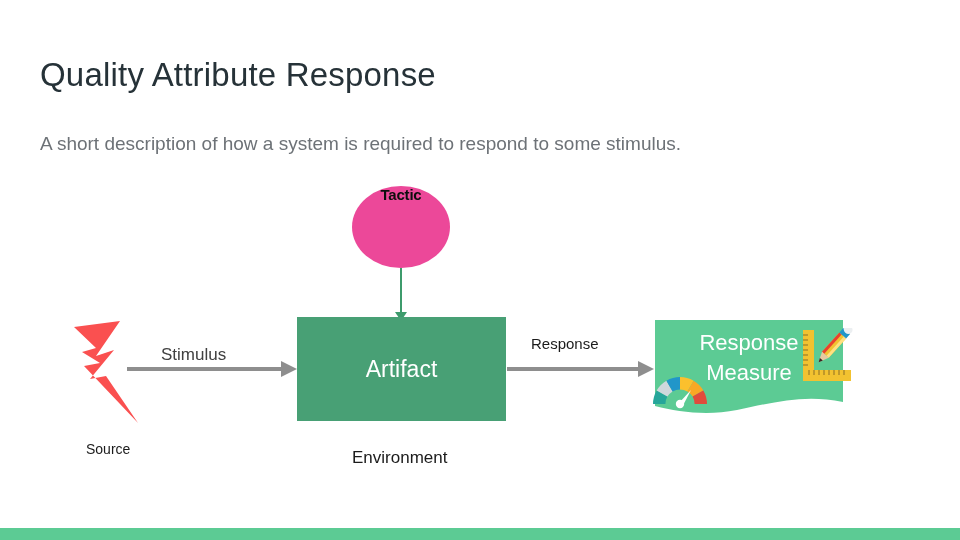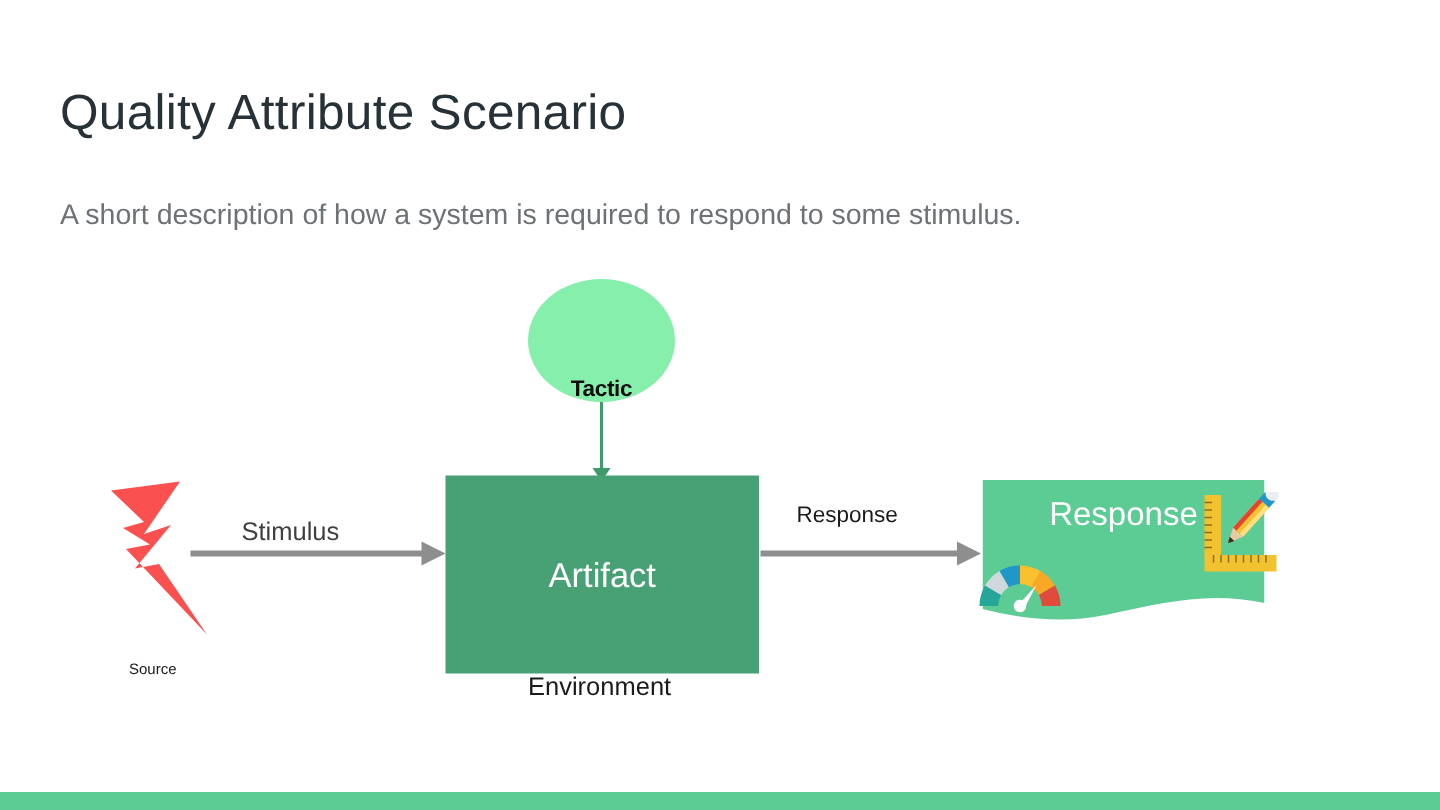--- a/index.html
+++ b/index.html
@@ -45,23 +45,23 @@
   }
 
   
   .tactic-circle {
     position: absolute;
     left: 352px;
     top: 186px;
     width: 98px;
     height: 82px;
     border-radius: 50%;
-    background: #86efac;
+    background: #ec4899;
     display: flex;
-    align-items: flex-end;
+    align-items: flex-start;
     justify-content: center;
   }
   .tactic-label {
     font-size: 15px;
     font-weight: 700;
     color: #0e0e0e;
     letter-spacing: -0.2px;
   }
 
   
@@ -83,21 +83,21 @@
     border-right: 6px solid transparent;
     border-top: 9px solid #3d9b6c;
   }
 
   
   .artifact-box {
     position: absolute;
     left: 297px;
     top: 317px;
     width: 209px;
-    height: 132px;
+    height: 104px;
     background: #48a075;
     display: flex;
     align-items: center;
     justify-content: center;
   }
   .artifact-label {
     font-size: 23px;
     color: #ffffff;
     font-weight: 400;
   }
@@ -107,21 +107,21 @@
     position: absolute;
     left: 62px;
     top: 319px;
     width: 92px;
     height: 106px;
   }
   .source-label {
     position: absolute;
     left: 86px;
     top: 441px;
-    font-size: 10px;
+    font-size: 14px;
     color: #1b1b1b;
     white-space: nowrap;
   }
 
   
   .stimulus-line {
     position: absolute;
     left: 127px;
     top: 367px;
     width: 156px;
@@ -232,21 +232,21 @@
     width: 960px;
     height: 12px;
     background: #5ccb94;
   }
 </style>
 </head>
 <body>
 
 <div class="slide">
 
-  <div class="slide-title">Quality Attribute Scenario</div>
+  <div class="slide-title">Quality Attribute Response</div>
 
   <div class="slide-subtitle">A short description of how a system is required to respond to some stimulus.</div>
 
   <div class="tactic-circle">
     <span class="tactic-label">Tactic</span>
   </div>
 
   <div class="tactic-arrow-line"></div>
   <div class="tactic-arrow-head"></div>
 
@@ -319,18 +319,19 @@
         <rect x="30" y="2" width="3" height="26" fill="#ffe082"></rect>
         <polygon points="24,28 33,28 28.5,38" fill="#e8c9a0"></polygon>
         <polygon points="26.5,34 30.5,34 28.5,38" fill="#3e2723"></polygon>
         <rect x="24" y="-4" width="9" height="6" fill="#2196c9"></rect>
         <ellipse cx="28.5" cy="-6" rx="4.6" ry="4.2" fill="#eceff1"></ellipse>
       </g>
     </svg>
 
     <div class="rm-text">
       <div>Response</div>
+      <div>Measure</div>
     </div>
   </div>
 
   <div class="footer-bar"></div>
 
 </div>
 
 </body></html>

